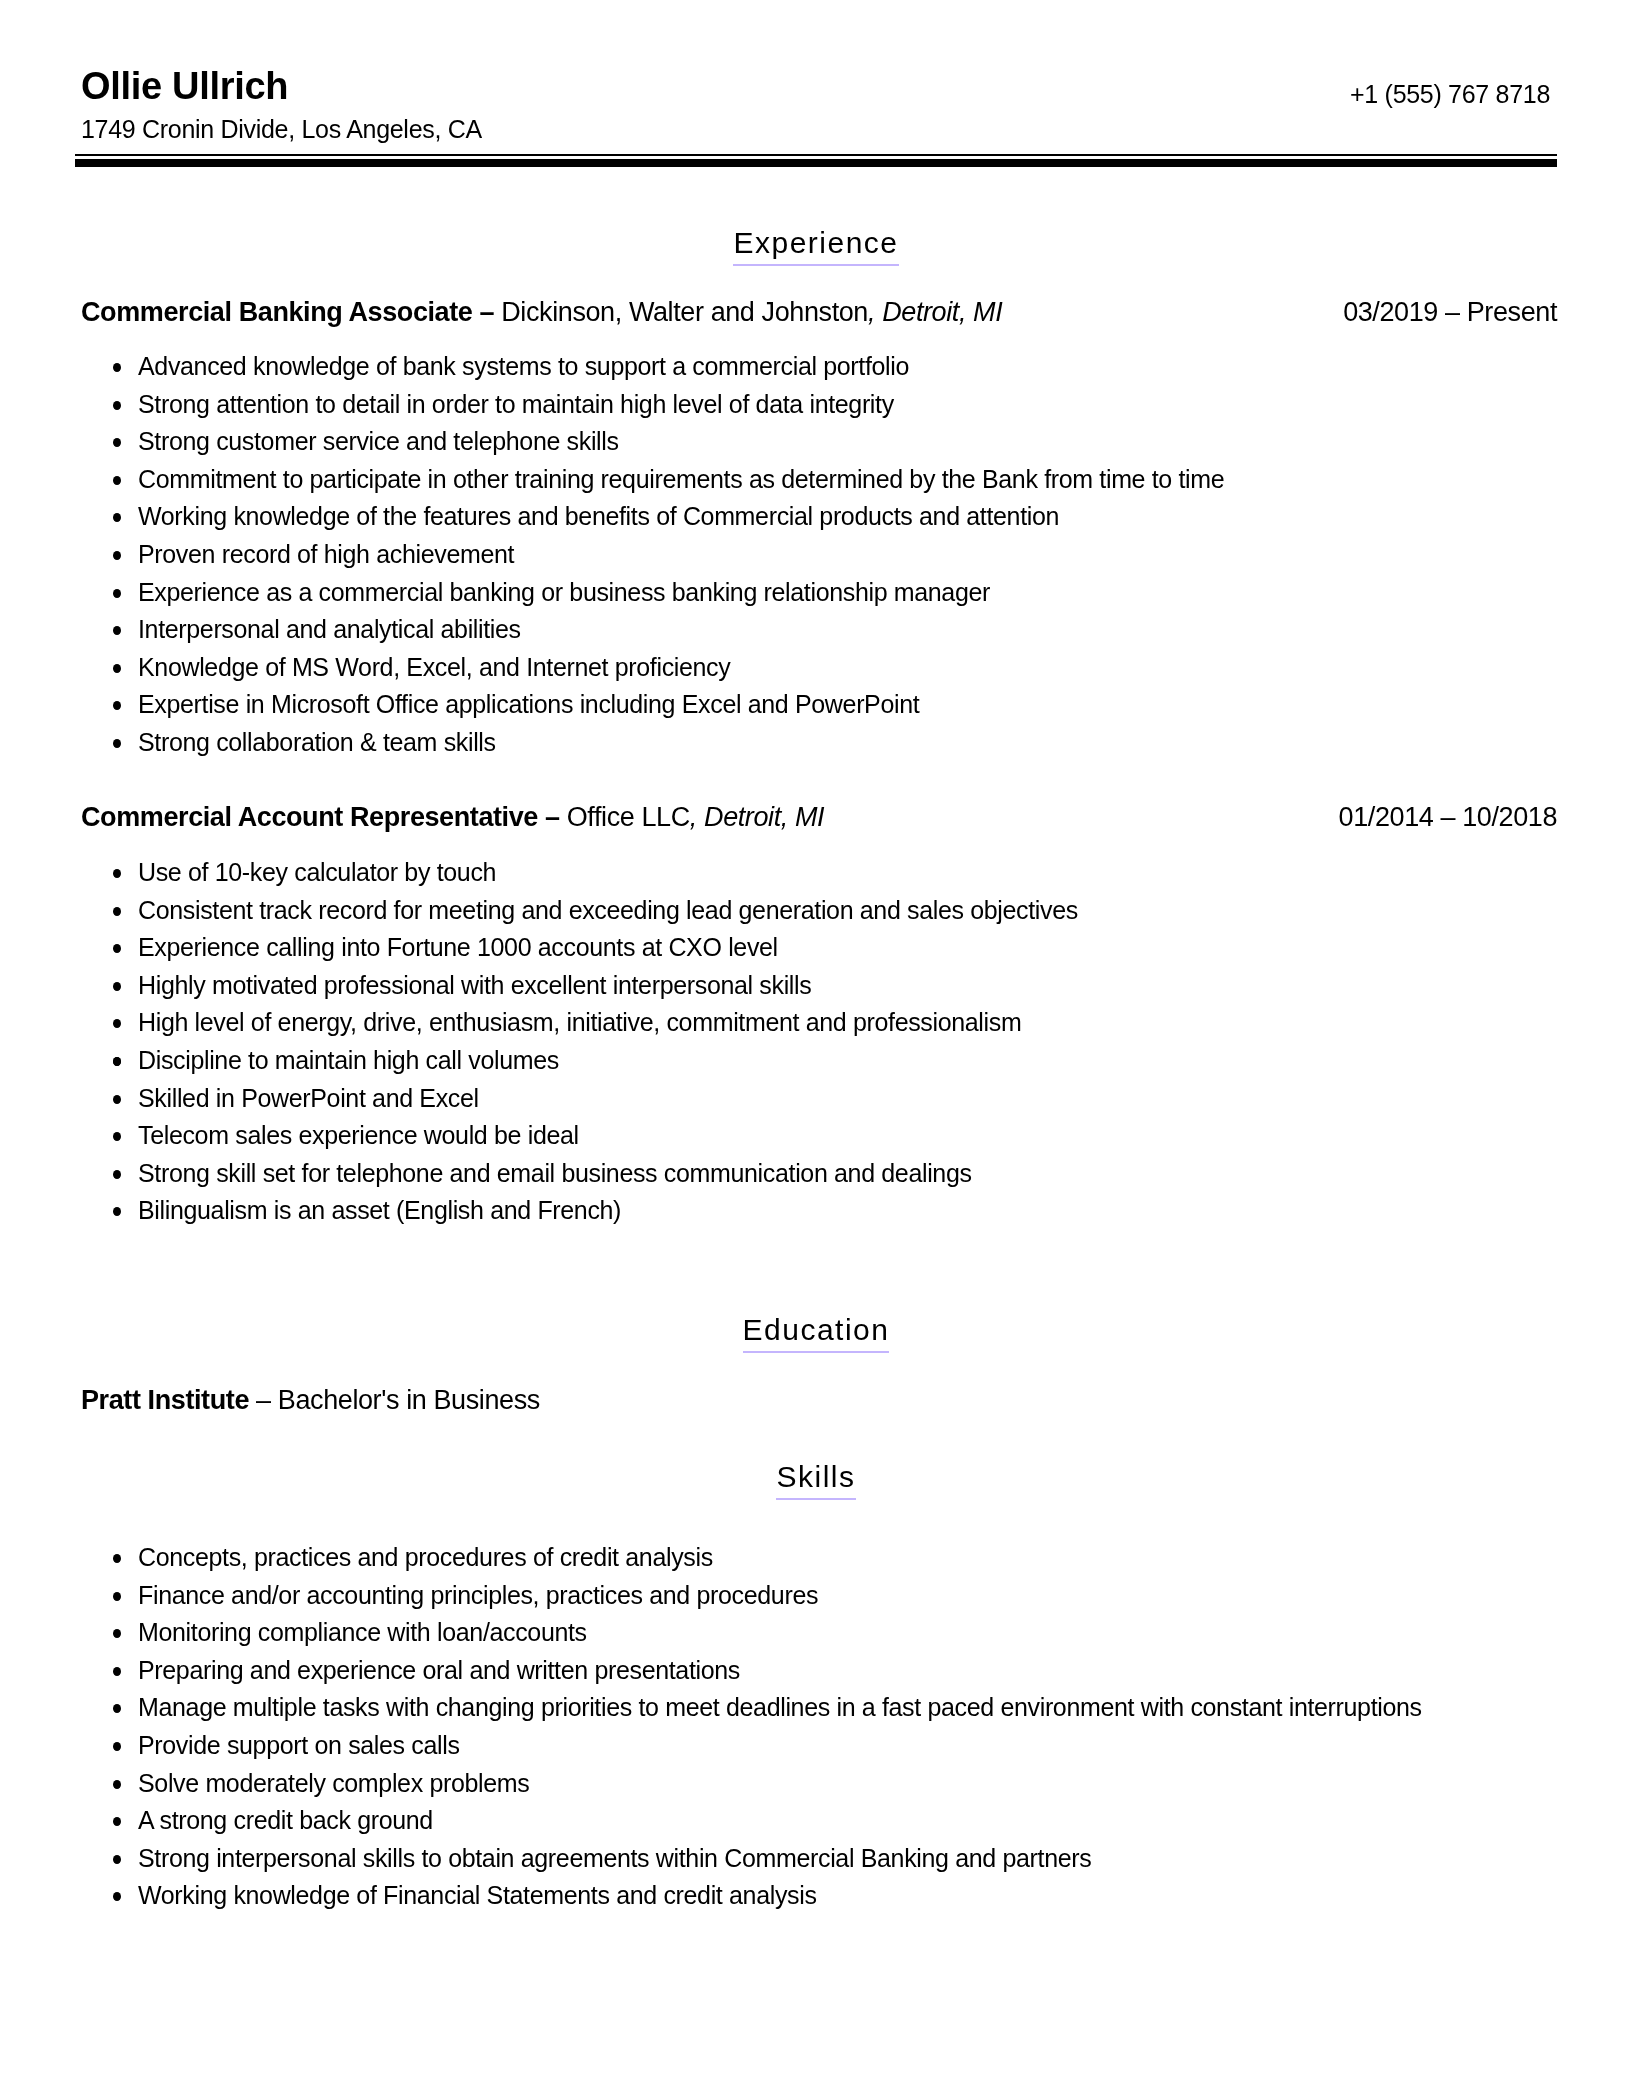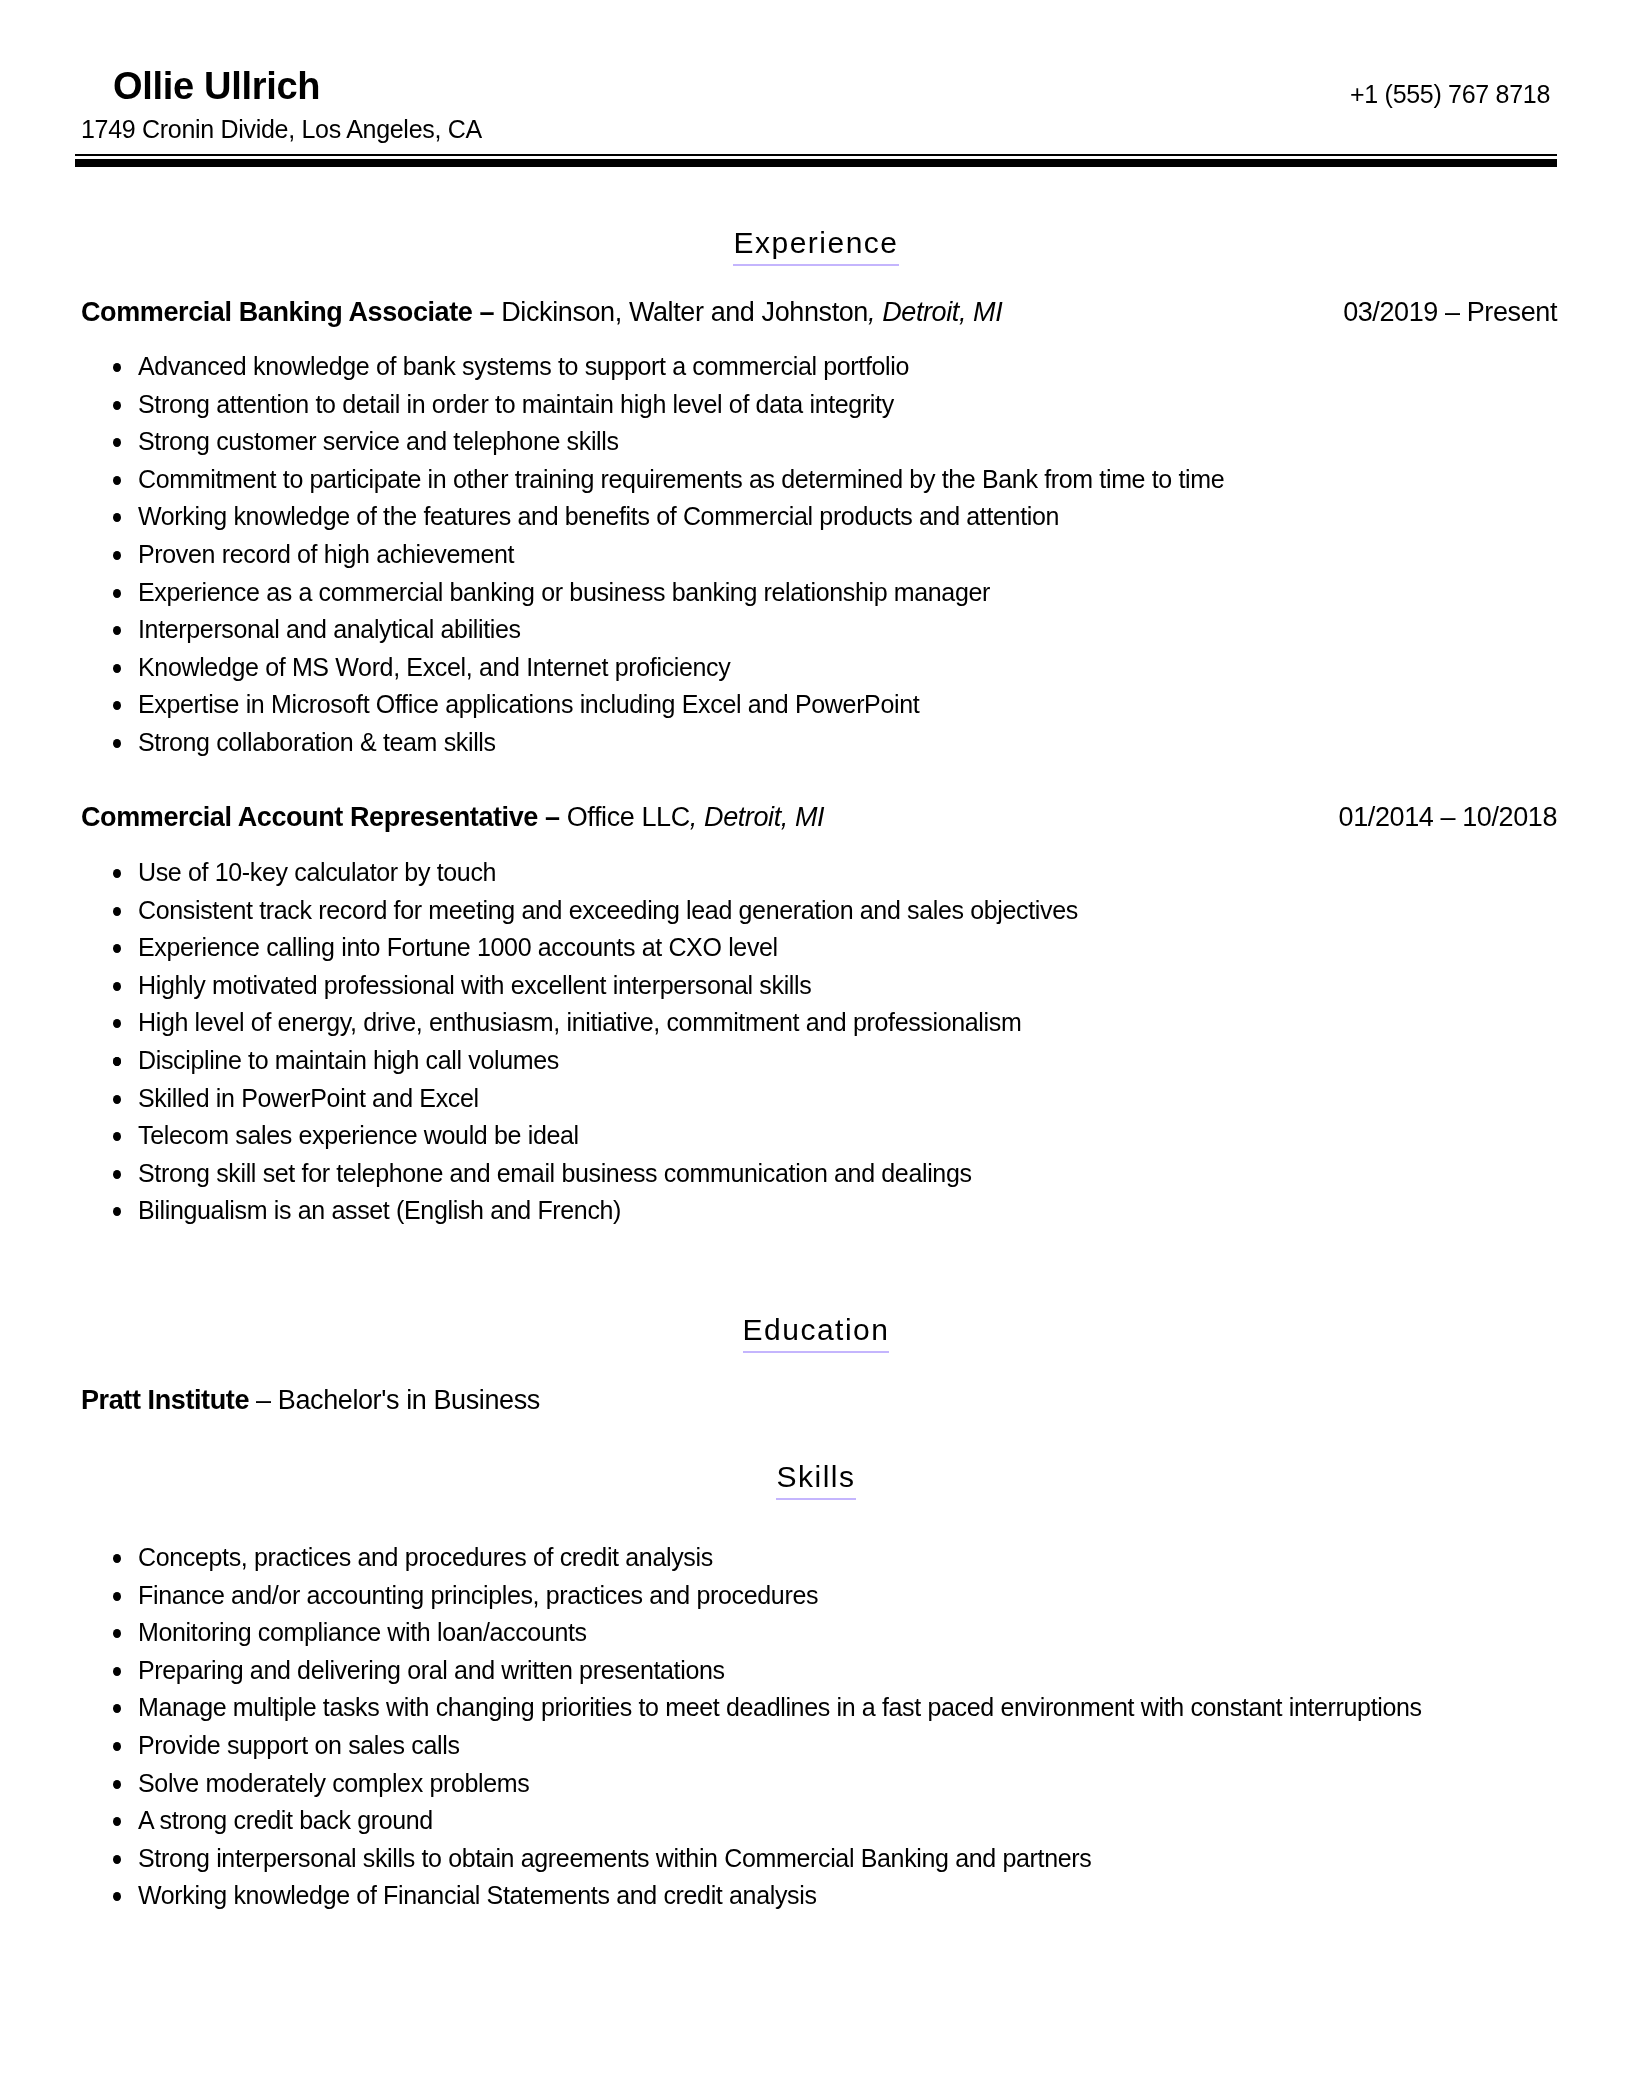--- a/index.html
+++ b/index.html
@@ -4,21 +4,21 @@
   <style>
     html, body { margin: 0; padding: 0; background: #ffffff; }
     body {
       width: 1632px; height: 2098px; position: relative; overflow: hidden;
       font-family: "Liberation Sans", "DejaVu Sans", sans-serif;
       color: #000;
     }
     .page { position: absolute; left: 0; top: 0; width: 1632px; height: 2098px; }
     .name {
       position: absolute; left: 81px; top: 64px;
-      font-size: 38px; font-weight: bold; line-height: 44px; letter-spacing: -0.3px; margin-left: 32px;
+      font-size: 38px; font-weight: bold; line-height: 44px; letter-spacing: -0.3px;
     }
     .address {
       position: absolute; left: 81px; top: 113px;
       font-size: 25px; line-height: 32px; letter-spacing: -0.3px;
     }
     .phone {
       position: absolute; right: 82px; top: 78px;
       font-size: 25px; line-height: 32px; letter-spacing: -0.3px;
     }
     .rule-thin {
@@ -115,21 +115,21 @@
     <span class="school">Pratt Institute</span><span> – Bachelor's in Business</span>
   </div>
 
   <div class="section-heading" style="top:1458px;">
     <span>Skills</span>
   </div>
   <ul class="bullets" style="top:1527px; width:1330px;">
     <li><span class="dot"></span><span>Concepts, practices and procedures of credit analysis</span></li>
     <li><span class="dot"></span><span>Finance and/or accounting principles, practices and procedures</span></li>
     <li><span class="dot"></span><span>Monitoring compliance with loan/accounts</span></li>
-    <li><span class="dot"></span><span>Preparing and delivering oral and written presentations</span></li>
+    <li><span class="dot"></span><span>Preparing and experience oral and written presentations</span></li>
     <li><span class="dot"></span><span>Manage multiple tasks with changing priorities to meet deadlines in a fast paced environment with constant interruptions</span></li>
     <li><span class="dot"></span><span>Provide support on sales calls</span></li>
     <li><span class="dot"></span><span>Solve moderately complex problems</span></li>
     <li><span class="dot"></span><span>A strong credit back ground</span></li>
     <li><span class="dot"></span><span>Strong interpersonal skills to obtain agreements within Commercial Banking and partners</span></li>
     <li><span class="dot"></span><span>Working knowledge of Financial Statements and credit analysis</span></li>
   </ul>
 
 </div>
 

